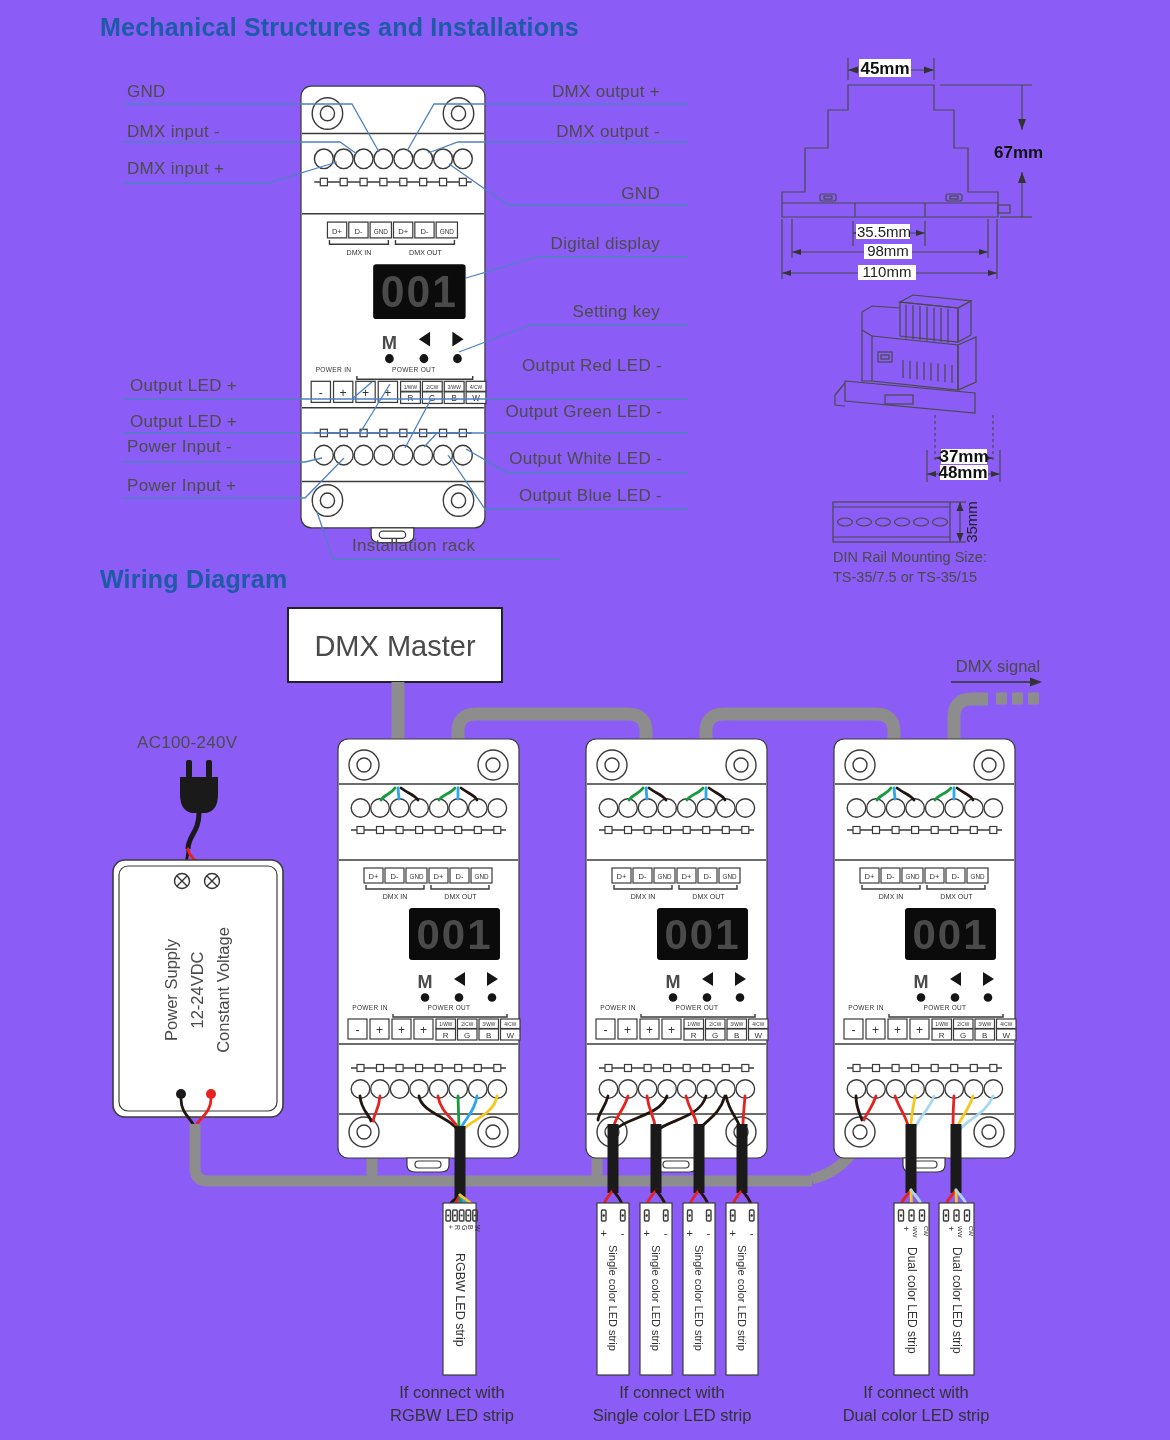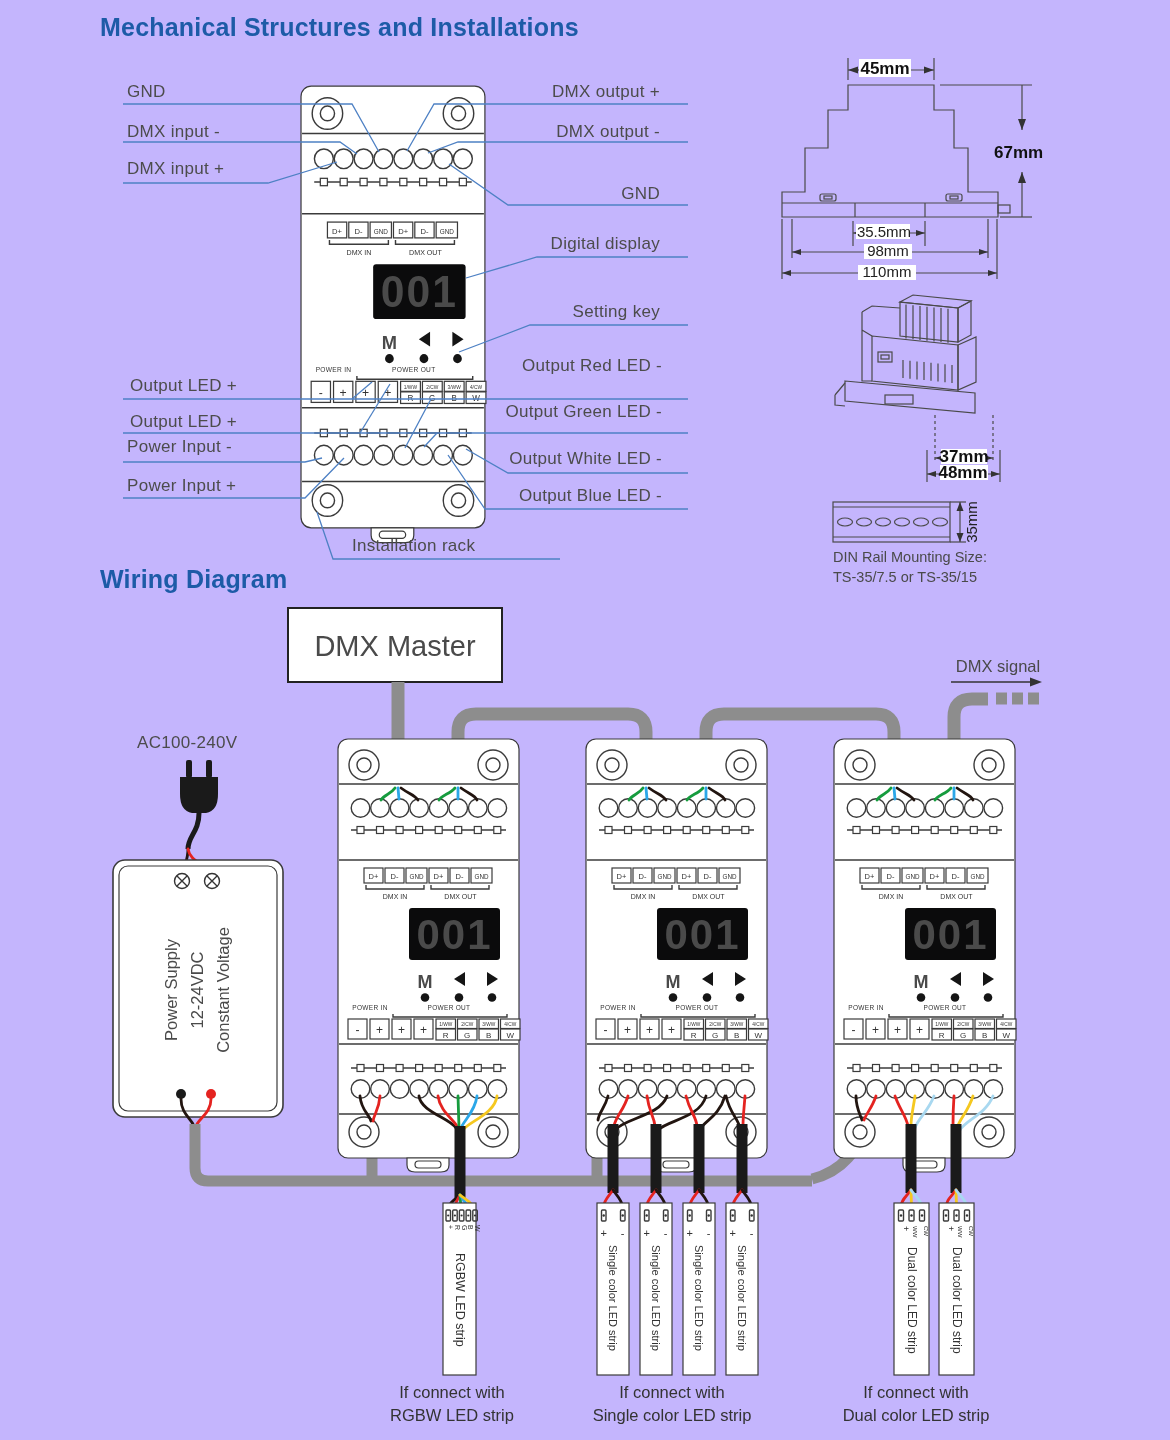--- a/index.html
+++ b/index.html
@@ -1,16 +1,16 @@
 <!DOCTYPE html>
 <html><head>
 <meta charset="utf-8">
 <style>
   html,body{margin:0;padding:0;background:#fff;}
-  #page{position:relative;width:1170px;height:1440px;background:#c4b5fd;overflow:hidden;}
+  #page{position:relative;width:1170px;height:1440px;background:#8b5cf6;overflow:hidden;}
   svg{position:absolute;left:0;top:0;}
   svg text{font-family:"Liberation Sans",sans-serif;fill:#4a4a4a;}
   .h1{font-size:25px;font-weight:bold;fill:#1d5ba7;letter-spacing:.2px;}
   .lbl{font-size:17px;fill:#4c4c4c;letter-spacing:.3px;}
   .dim{font-size:15px;fill:#222;}
   .dimb{font-size:17px;font-weight:bold;fill:#111;}
   .cap{font-size:16.5px;fill:#333;}
   .tiny{fill:#333;}
   .ldr{stroke:#4e81c4;stroke-width:1.3;fill:none;}
   .mech{stroke:#4a4a4a;stroke-width:1.2;fill:none;}

